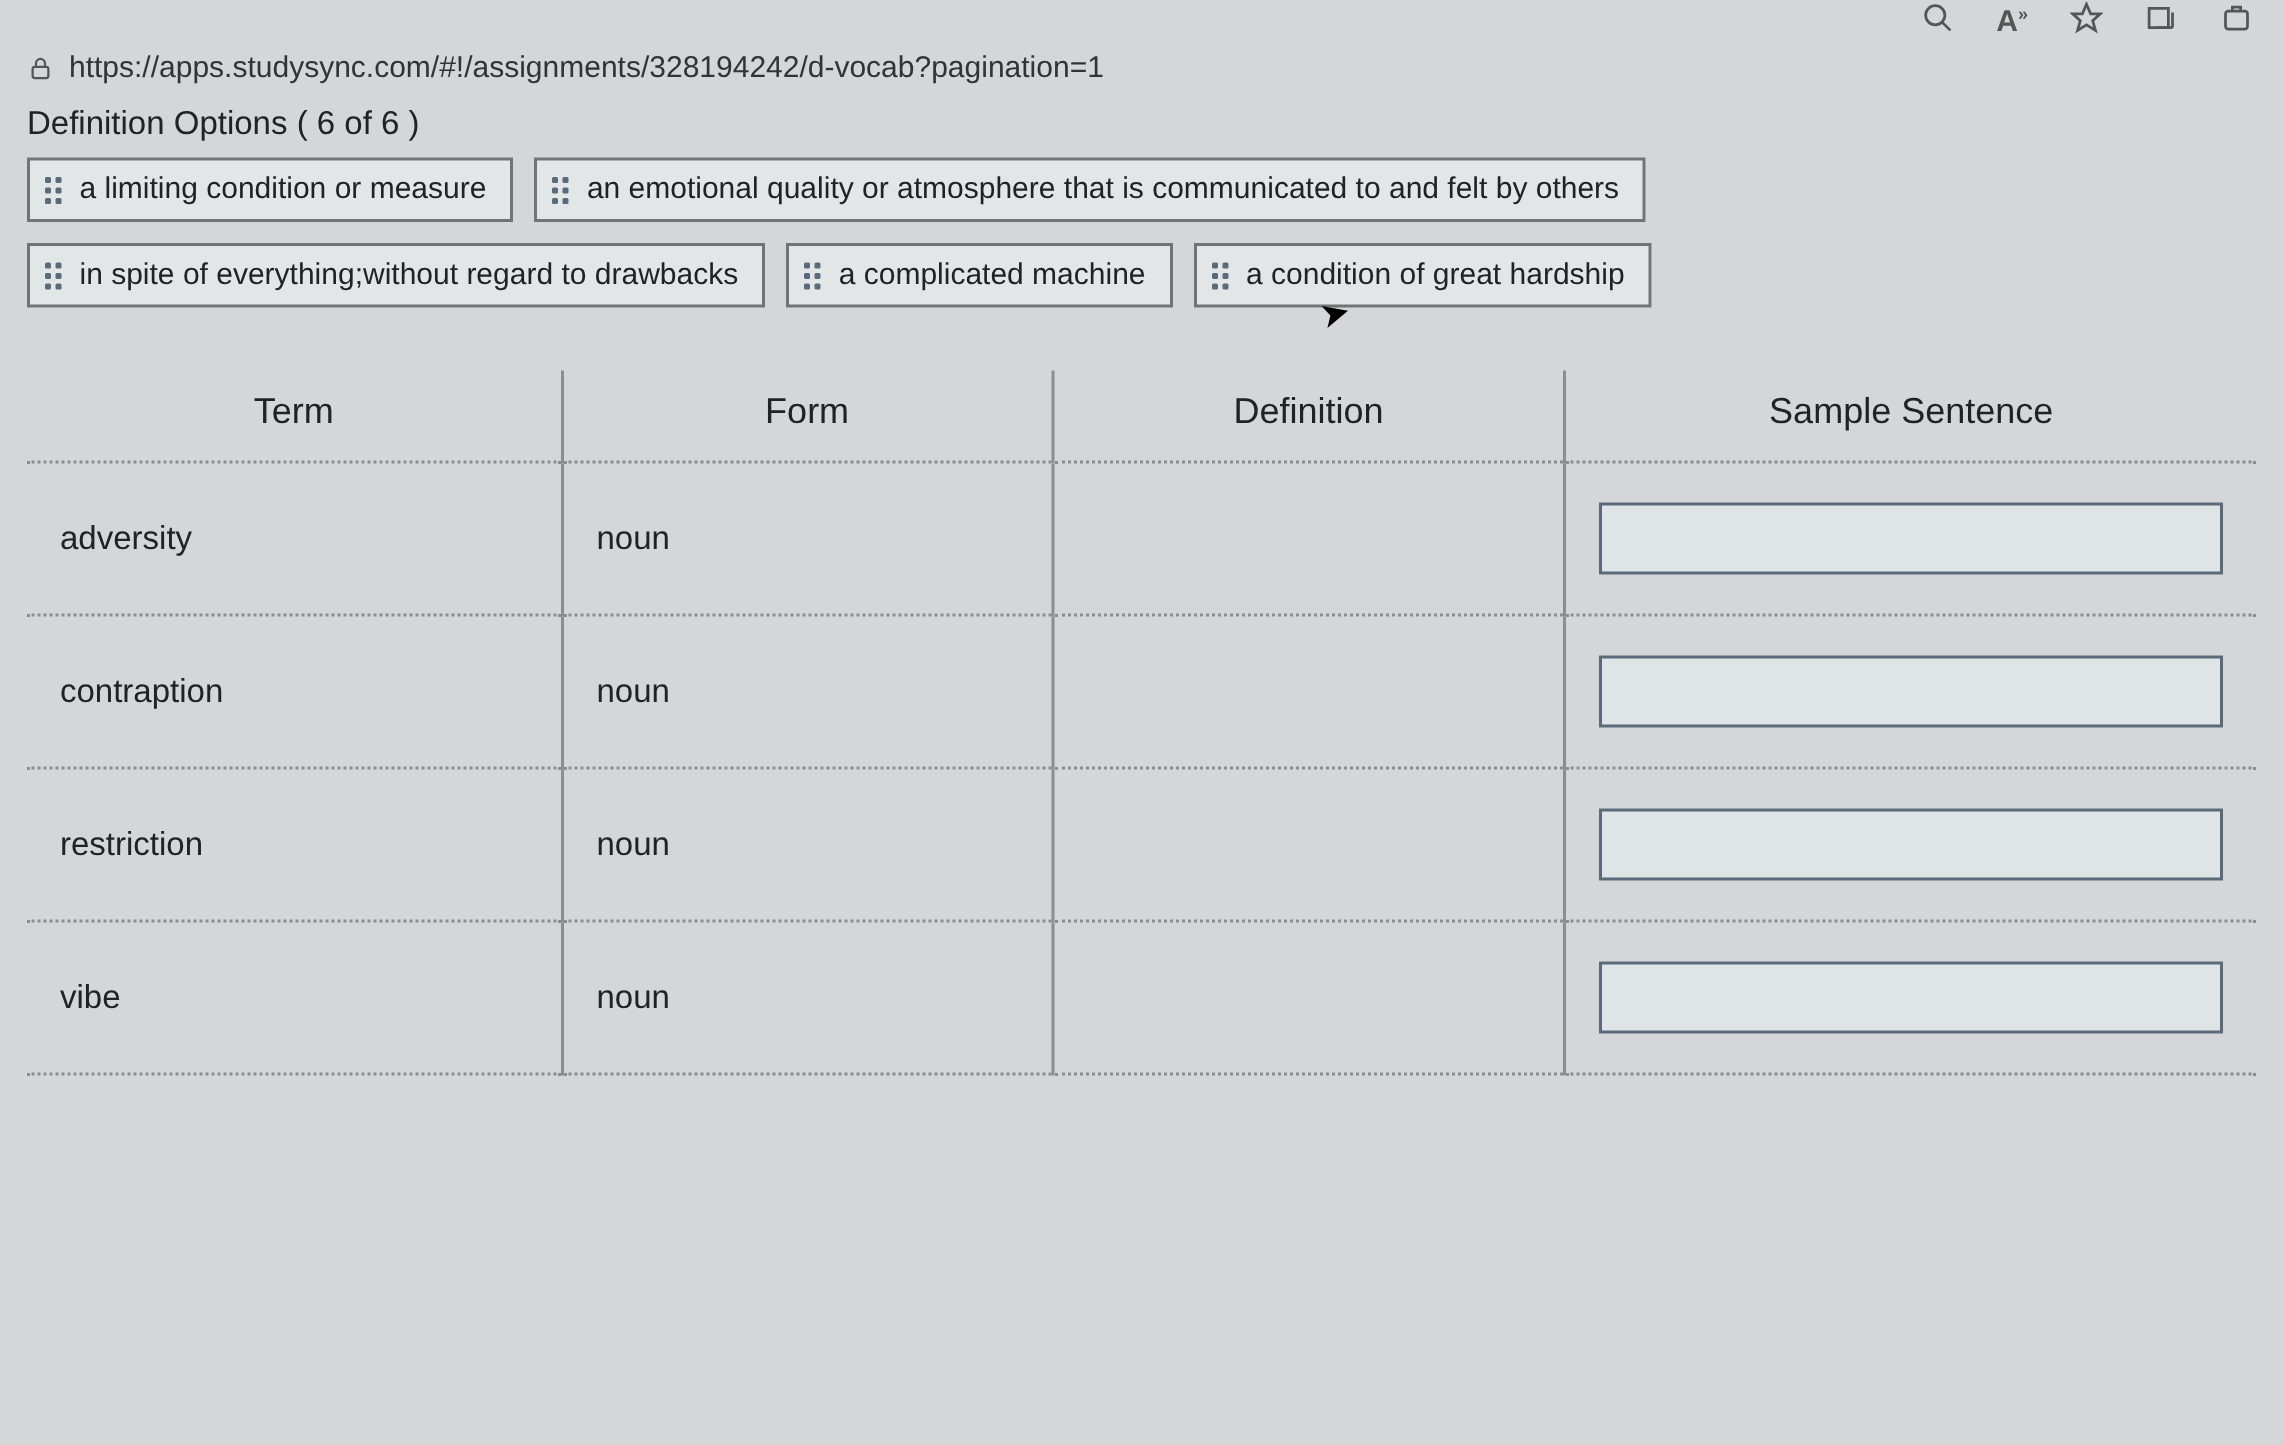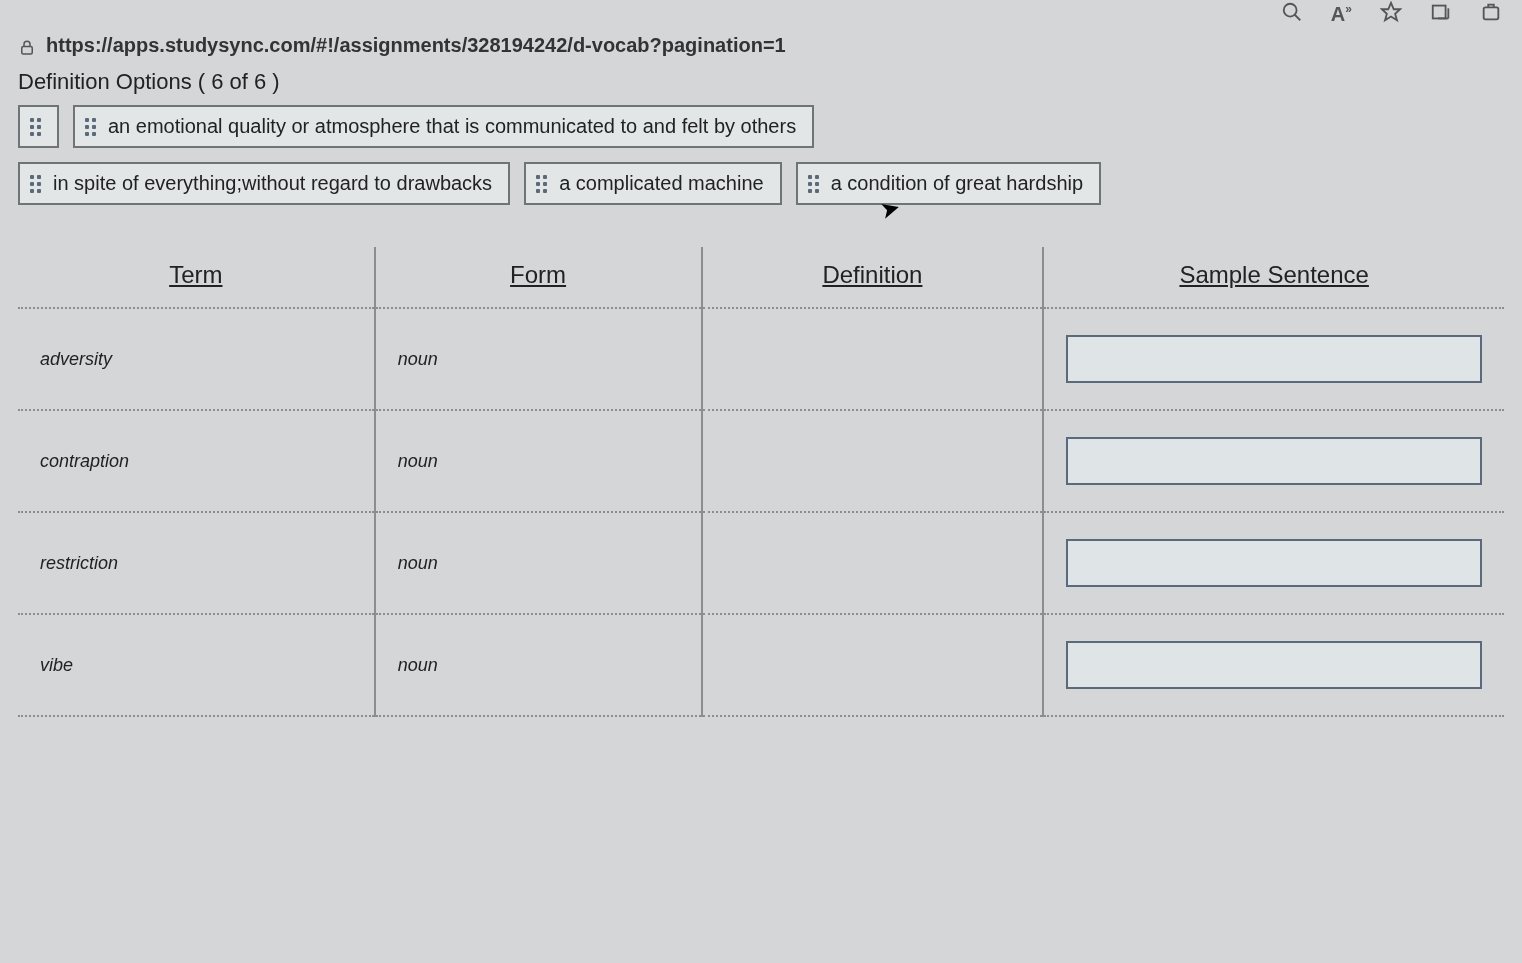--- a/index.html
+++ b/index.html
@@ -20,23 +20,22 @@
     gap: 28px;
     padding-right: 20px;
     color: #555;
   }
   .toolbar svg { width: 22px; height: 22px; }
   .url-bar {
     padding: 6px 18px 6px 18px;
     font-size: 20px;
     color: #333;
     display: flex;
-    align-items: flex-end;
+    align-items: center;
     gap: 10px;
-    font-weight: bold;
   }
   .url-bar .lock { width: 18px; height: 18px; }
   .section-title {
     font-size: 22px;
     padding: 6px 18px 10px 18px;
     color: #222;
   }
   .options-area {
     padding: 0 18px 28px 18px;
   }
@@ -90,29 +89,27 @@
     width: 100%;
     border-collapse: collapse;
   }
   thead th {
     font-weight: normal;
     font-size: 24px;
     text-align: center;
     padding: 14px 10px 18px 10px;
     border-bottom: 2px dotted #8a8e90;
     color: #222;
-    text-decoration: underline;
   }
   thead th + th { border-left: 2px solid #8a8e90; }
   tbody td {
-    font-size: 18px;
+    font-size: 22px;
     padding: 26px 22px;
     border-bottom: 2px dotted #8a8e90;
     vertical-align: middle;
-    font-style: italic;
   }
   tbody td + td { border-left: 2px solid #8a8e90; }
   .term-col { width: 24%; }
   .form-col { width: 22%; }
   .def-col  { width: 23%; }
   .sent-col { width: 31%; }
   .sentence-input {
     width: 100%;
     height: 48px;
     border: 2px solid #5b6a7a;
@@ -174,20 +171,21 @@
           </span>
           <span>
             <i></i>
             <i></i>
           </span>
           <span>
             <i></i>
             <i></i>
           </span>
         </span>
+      <span>a limiting condition or measure</span>
     </div>
     <div class="option-chip">
       <span class="grip">
           <span>
             <i></i>
             <i></i>
           </span>
           <span>
             <i></i>
             <i></i>

